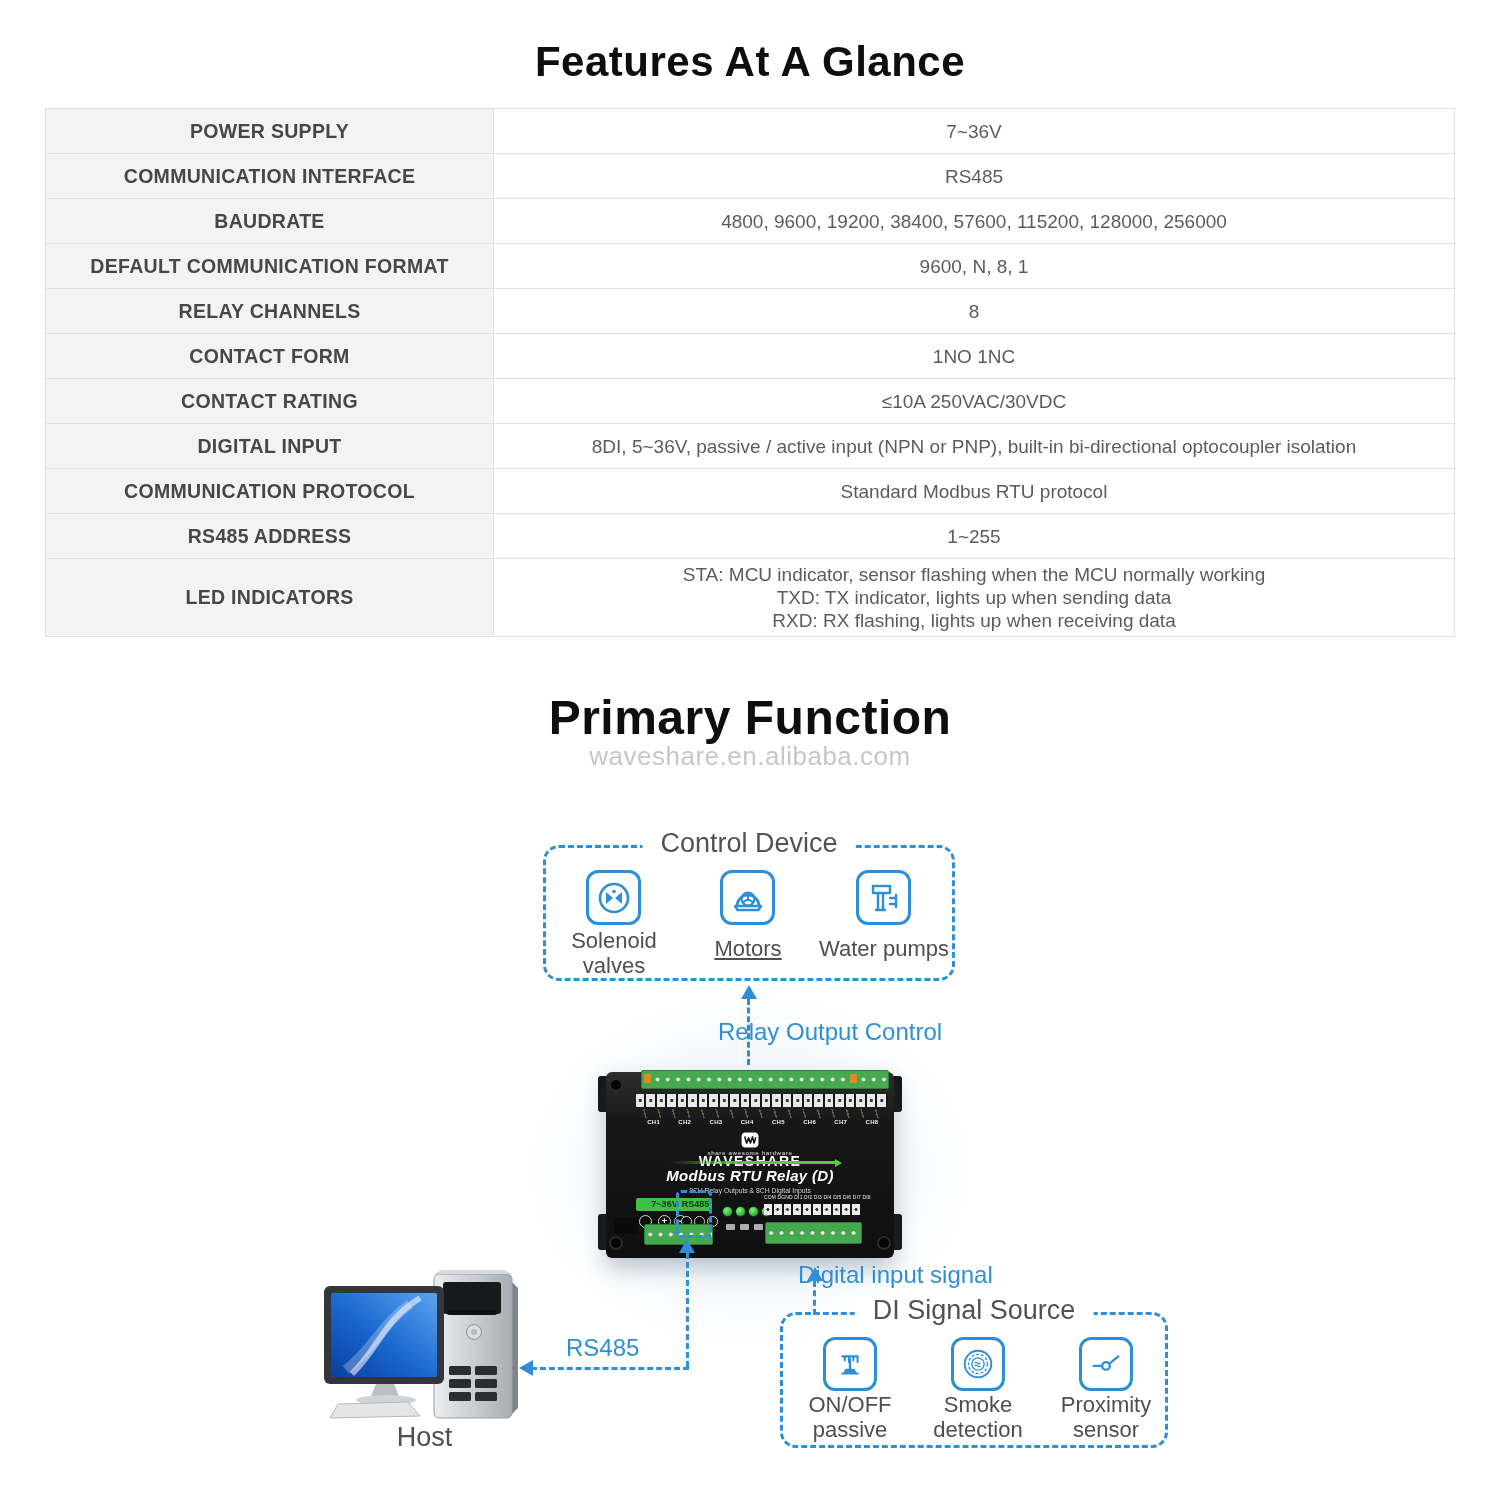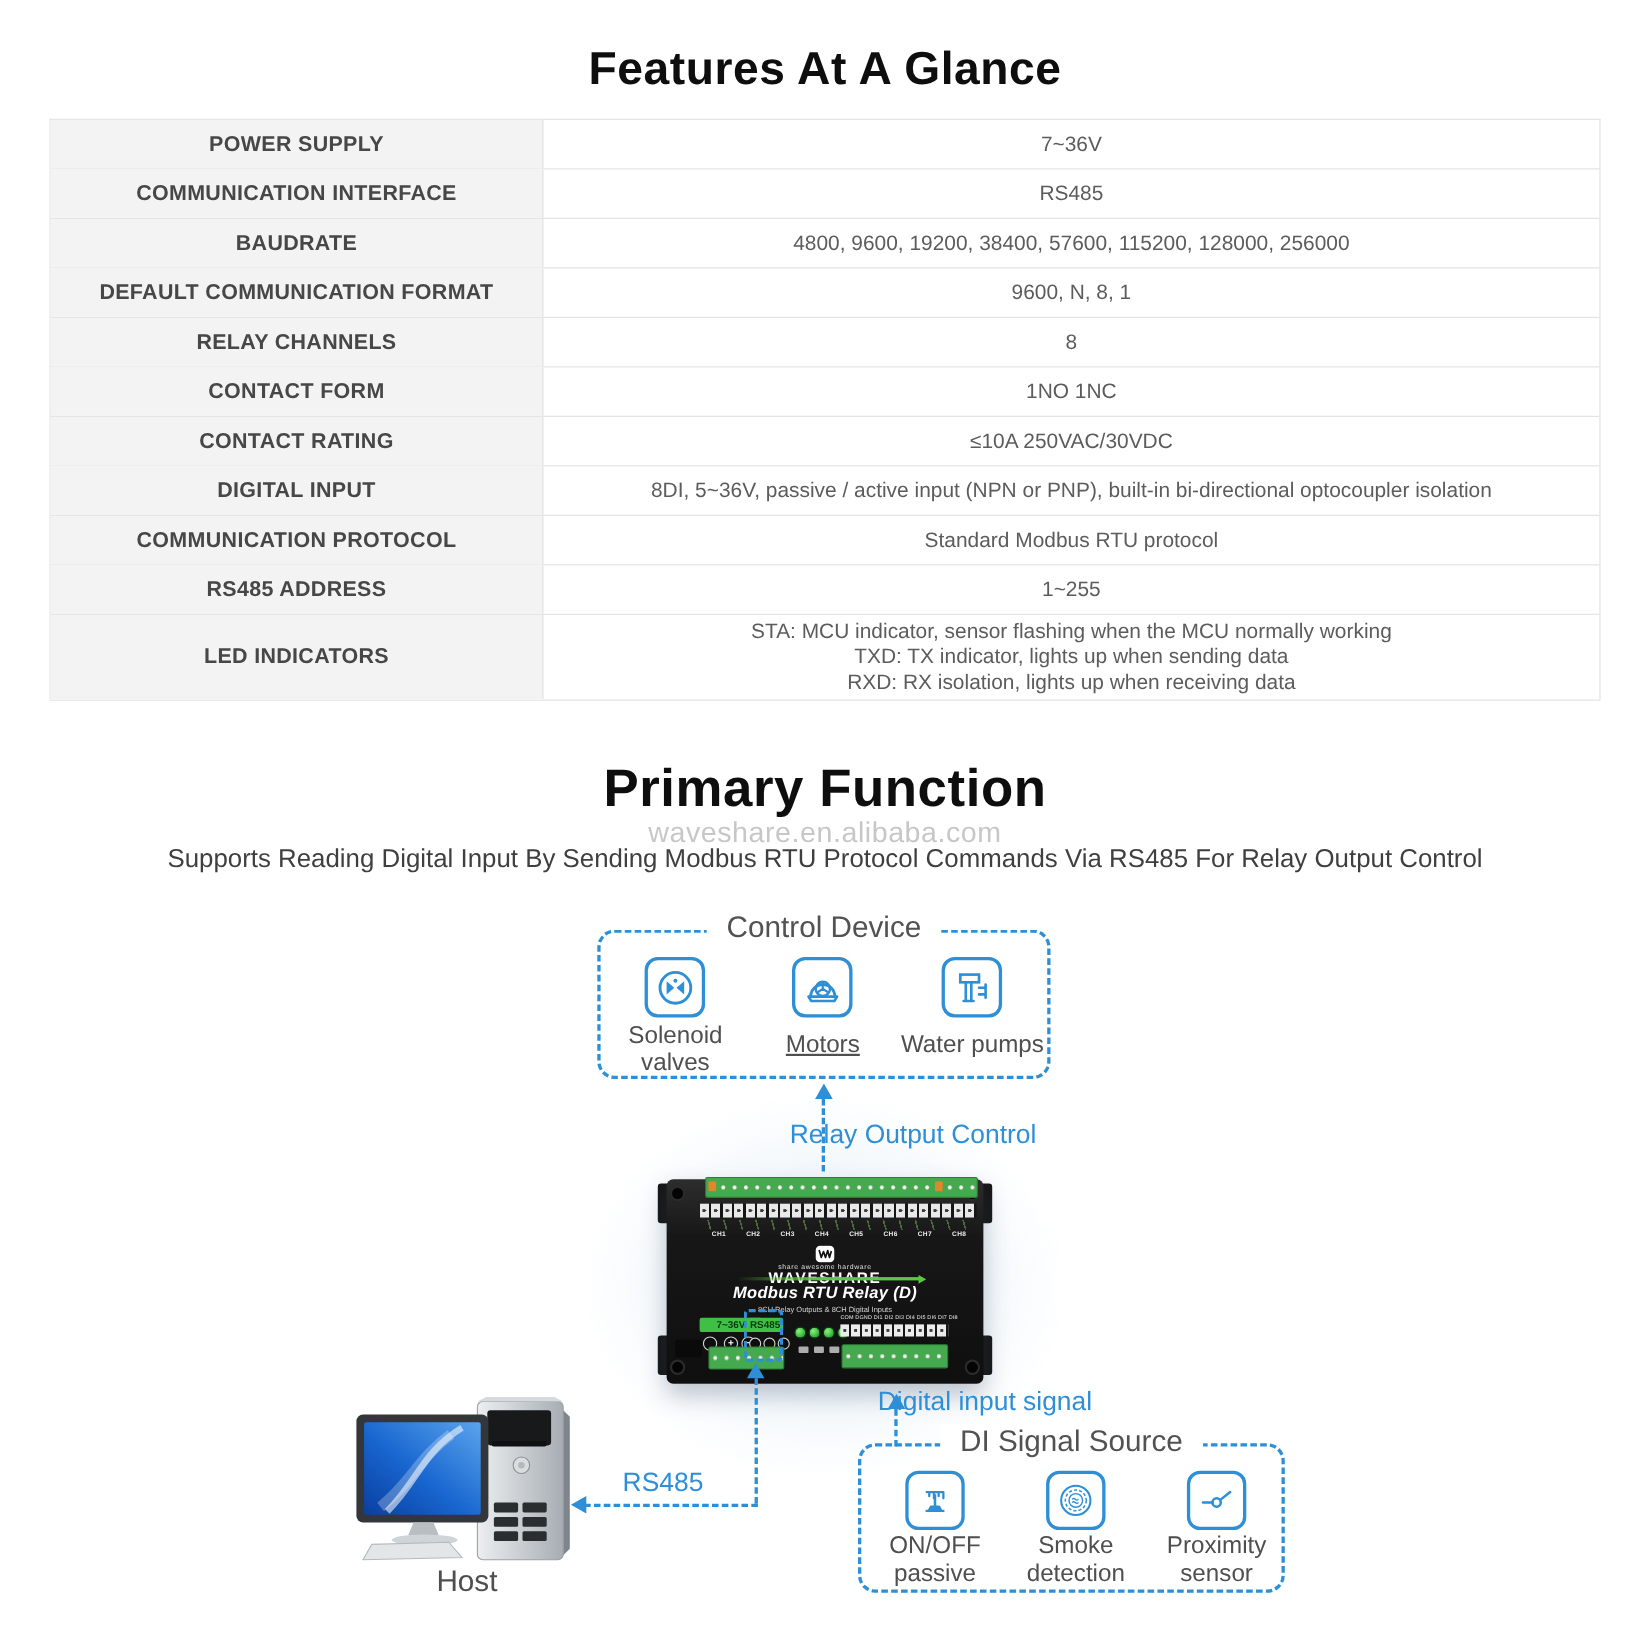--- a/index.html
+++ b/index.html
@@ -155,28 +155,27 @@
     </div>
     <div class="frow std">
       <div class="fcell-l">RS485 ADDRESS</div>
       <div class="fcell-v">1~255</div>
     </div>
     <div class="frow tall">
       <div class="fcell-l">LED INDICATORS</div>
       <div class="fcell-v">
         <span>STA: MCU indicator, sensor flashing when the MCU normally working</span>
         <span>TXD: TX indicator, lights up when sending data</span>
-        <span>RXD: RX isolation, lights up when receiving data</span>
+        <span>RXD: RX flashing, lights up when receiving data</span>
       </div>
     </div>
   </div>
 
   <h1 class="h-title" id="primary-title">Primary Function</h1>
   <div class="watermark">waveshare.en.alibaba.com</div>
-  <div class="subtitle">Supports Reading Digital Input By Sending Modbus RTU Protocol Commands Via RS485 For Relay Output Control</div>
 
   <div class="glow"></div>
 
   <div class="dash-box" style="left:543px; top:845px; width:412px; height:136px;">
     <span class="box-title">Control Device</span>
   </div>
   <div class="tile" style="left:586px; top:870px;">
     <svg width="40" height="40" viewBox="0 0 40 40">
       <circle cx="20" cy="20" r="14" fill="none" stroke="#2e8fd6" stroke-width="2.6"></circle>
       <path d="M12 14 L19 20 L12 26 Z" fill="#2e8fd6"></path>

